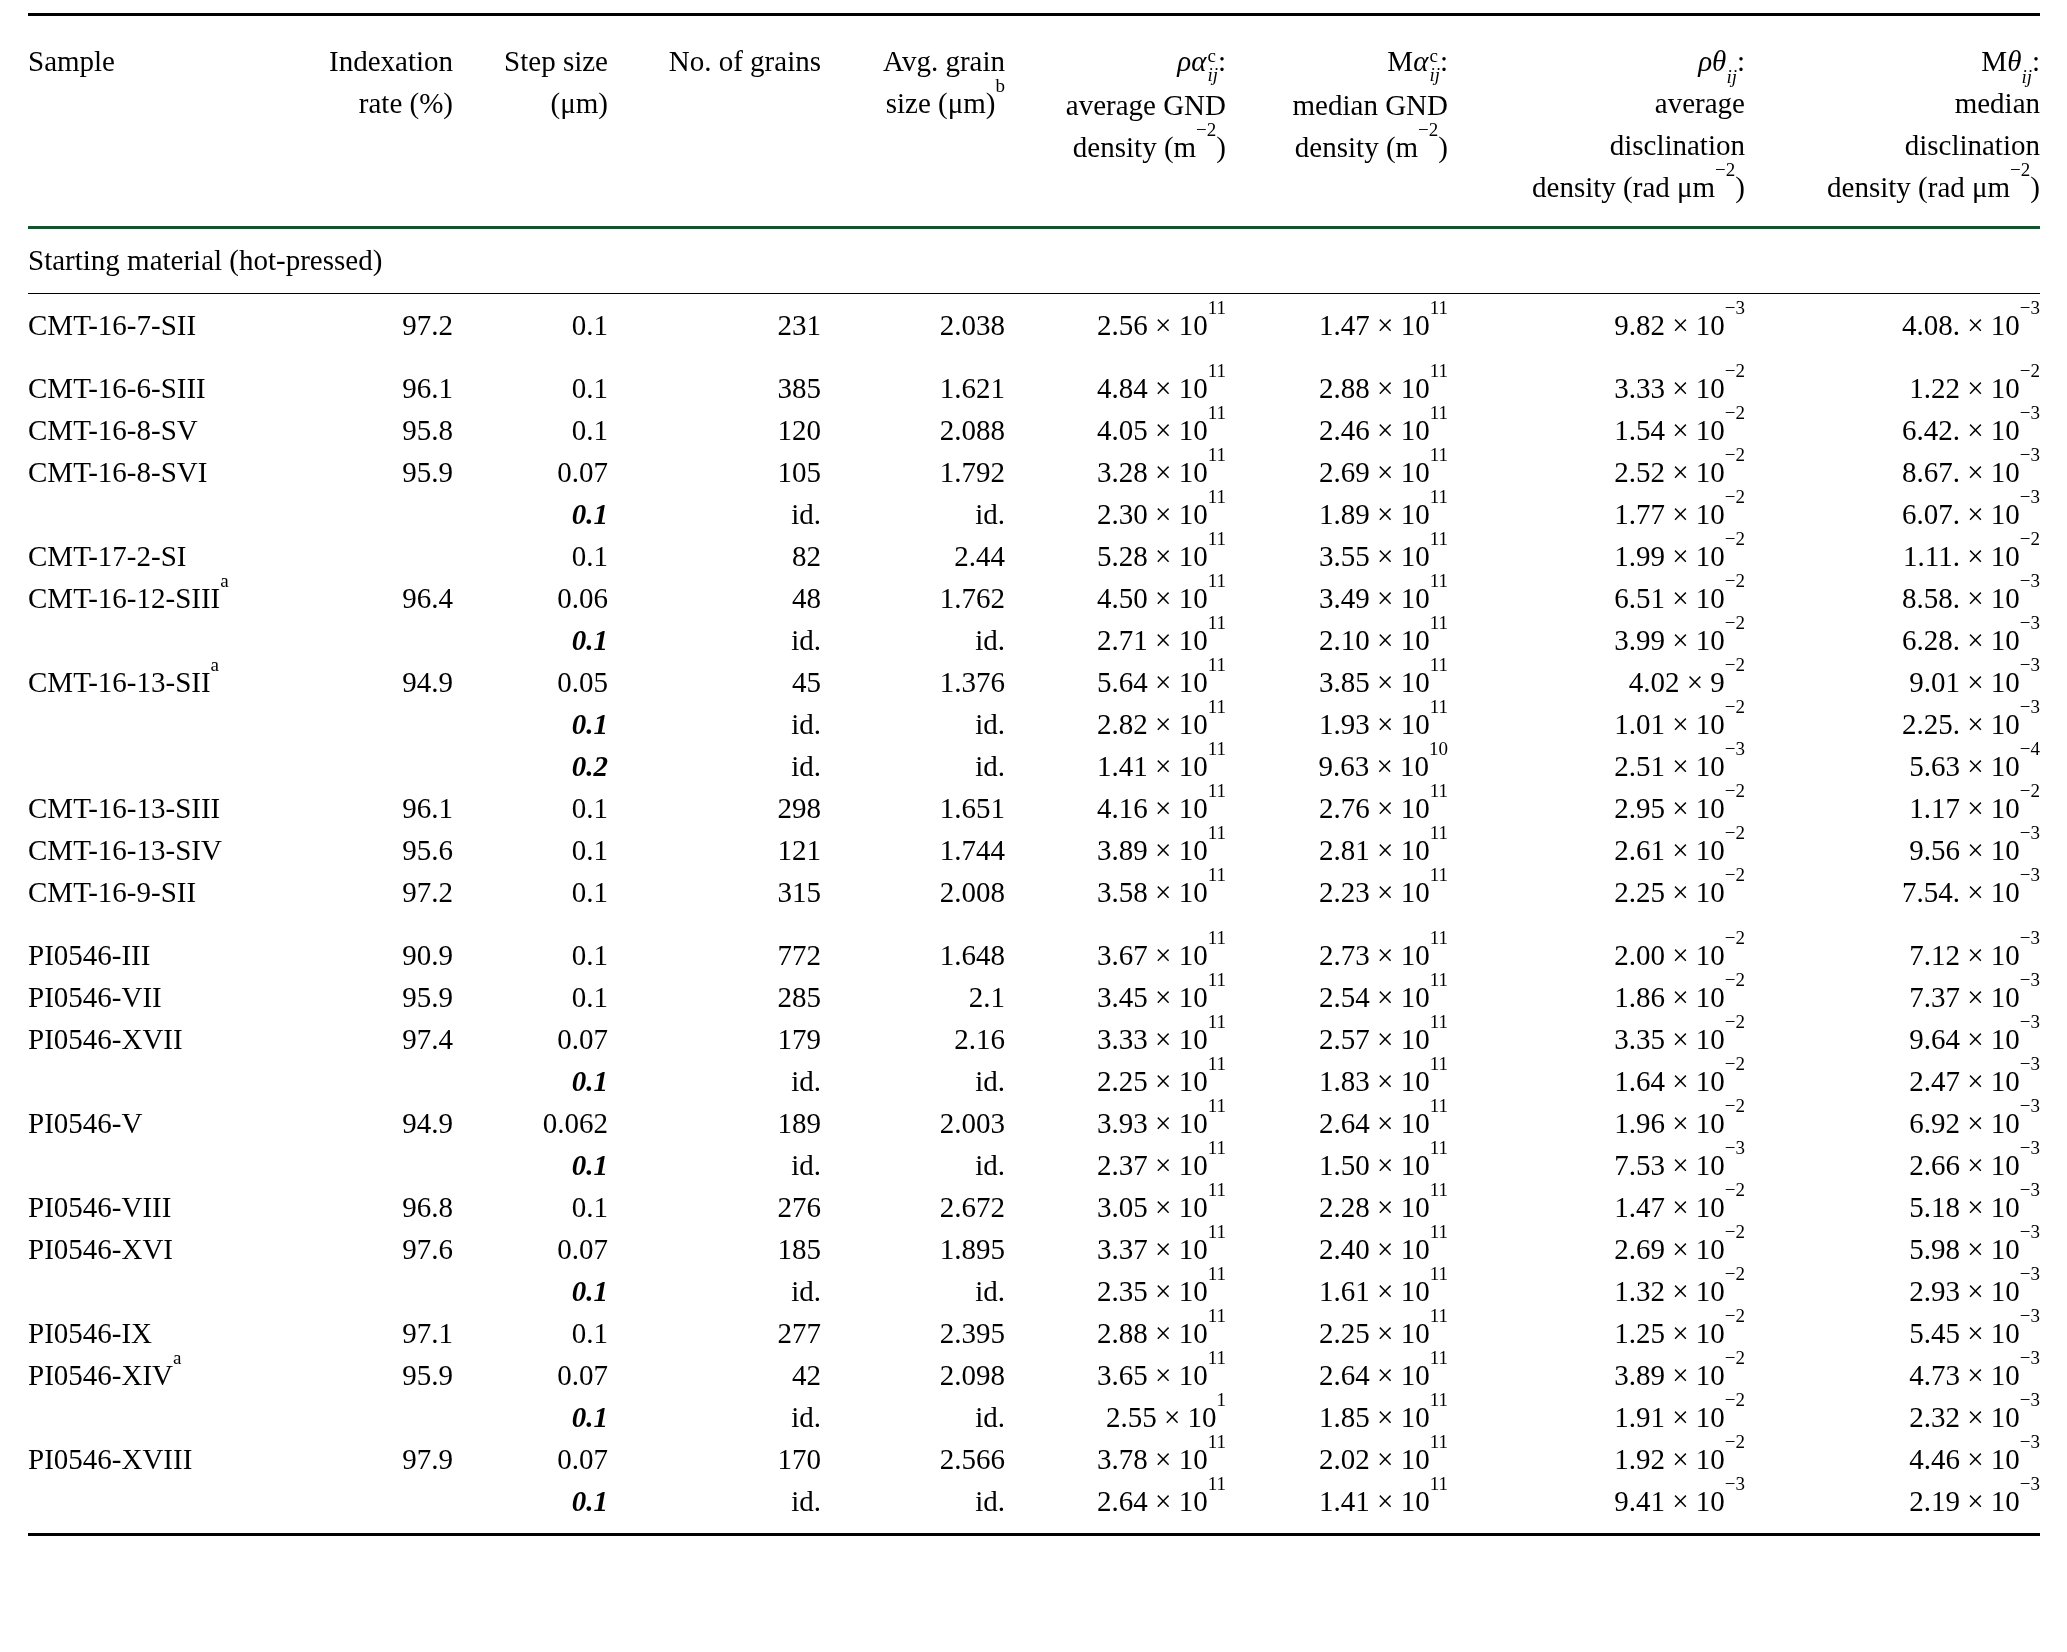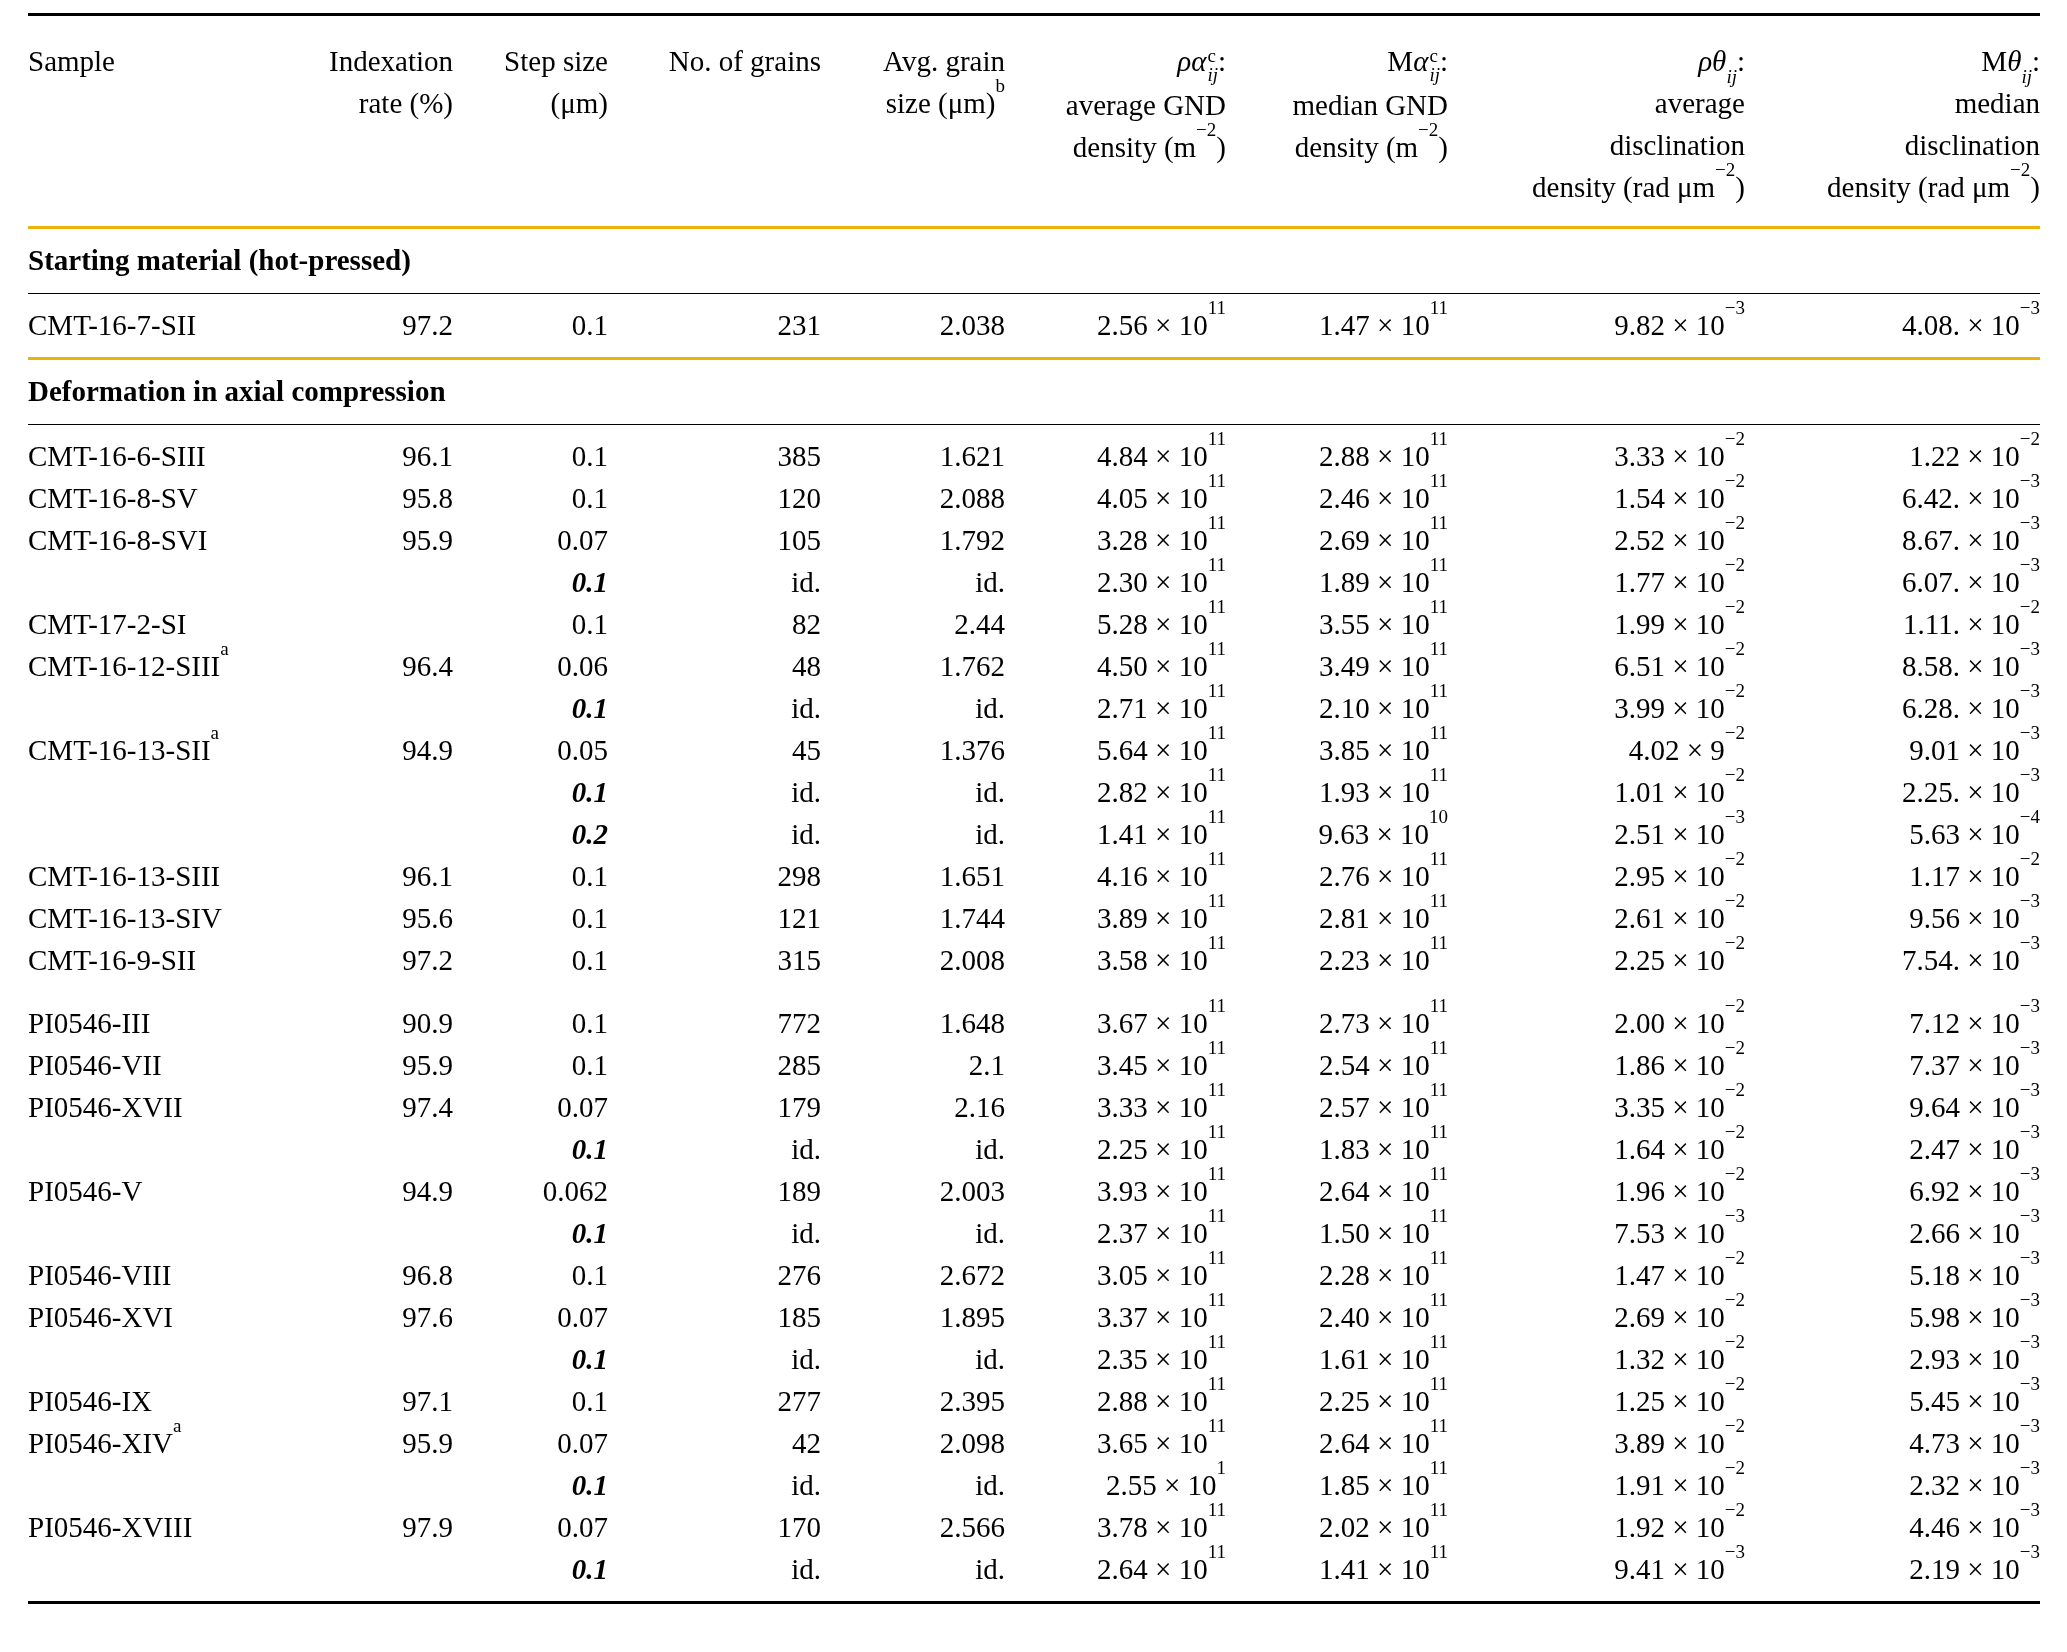--- a/index.html
+++ b/index.html
@@ -13,22 +13,22 @@
     border-top:3px solid #000; border-bottom:3px solid #000;
   }
   th, td { white-space:nowrap; font-size:29px; line-height:42px; padding:0; }
   thead th {
     font-weight:normal; vertical-align:top; text-align:right;
     padding:24px 0 18px 0;
   }
   thead th.left, tbody td.left { text-align:left; }
   tbody td { text-align:right; vertical-align:baseline; }
   tr.section-row td {
-    border-top:3px solid #eab308; border-bottom:1.5px solid #000;
-    text-align:left; padding:10px 0 12px 0;font-weight:bold;
+    border-top:3px solid #14532d; border-bottom:1.5px solid #000;
+    text-align:left; padding:10px 0 12px 0;
   }
   tr.first-row td { padding-top:10px; }
   tr.last-row td { padding-bottom:11px; }
   .hline { display:block; }
   sup { font-size:19px; line-height:0; position:relative; top:-0.52em; font-style:normal; }
   sub { font-size:19px; line-height:0; position:relative; top:0.28em; font-style:italic; }
   .supsub {
     display:inline-block; font-size:19px; line-height:1.0;
     vertical-align:-0.52em; text-align:left; padding-left:1px;
   }
@@ -105,23 +105,20 @@
           <td class="left"><span>CMT-16-7-SII</span></td>
           <td><span>97.2</span></td>
           <td><span>0.1</span></td>
           <td><span>231</span></td>
           <td><span>2.038</span></td>
           <td><span>2.56 × 10</span><sup>11</sup></td>
           <td><span>1.47 × 10</span><sup>11</sup></td>
           <td><span>9.82 × 10</span><sup>−3</sup></td>
           <td><span>4.08. × 10</span><sup>−3</sup></td>
         </tr>
-        <tr class="section-row">
-          <td colspan="9">Deformation in axial compression</td>
-        </tr>
         <tr class="first-row">
           <td class="left"><span>CMT-16-6-SIII</span></td>
           <td><span>96.1</span></td>
           <td><span>0.1</span></td>
           <td><span>385</span></td>
           <td><span>1.621</span></td>
           <td><span>4.84 × 10</span><sup>11</sup></td>
           <td><span>2.88 × 10</span><sup>11</sup></td>
           <td><span>3.33 × 10</span><sup>−2</sup></td>
           <td><span>1.22 × 10</span><sup>−2</sup></td>

